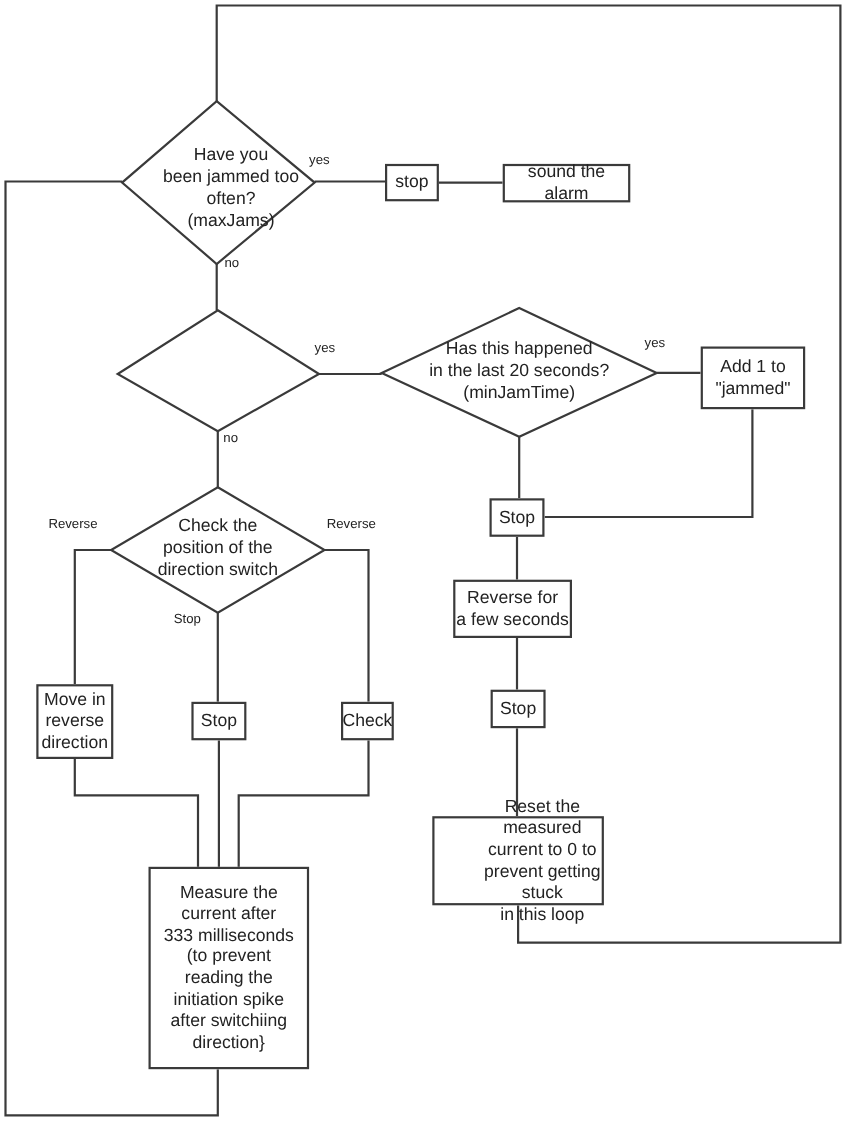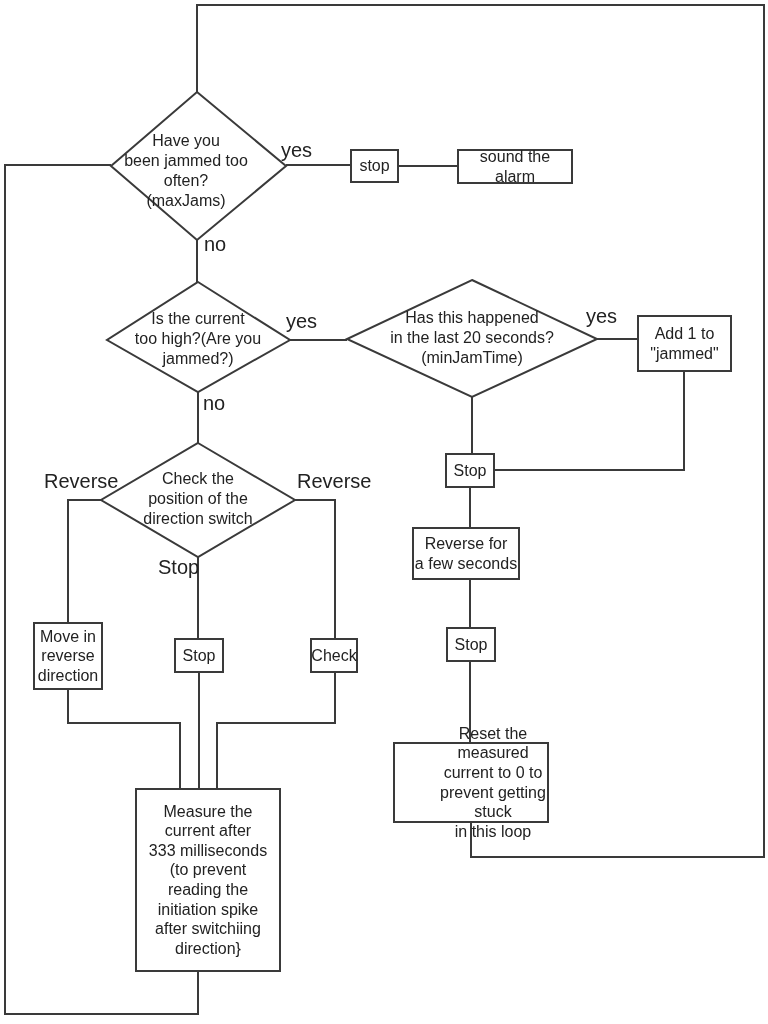--- a/index.html
+++ b/index.html
@@ -30,21 +30,21 @@
   }
   .dlabel {
     position: absolute;
     text-align: center;
     white-space: pre-line;
     font-size: 16px;
     line-height: 1.25;
   }
   .elabel {
     position: absolute;
-    font-size: 20px;
+    font-size: 12px;
     line-height: 1.1;
     white-space: nowrap;
   }
 </style>
 </head>
 <body>
 
 <div class="canvas">
 
   <svg class="wires" viewBox="0 0 768 1024">
@@ -68,27 +68,24 @@
     <polyline class="edge" points="68,690 68,723 180,723 180,789"></polyline>
     <polyline class="edge" points="199,673 199,789"></polyline>
     <polyline class="edge" points="335,673 335,723 217,723 217,789"></polyline>
 
     <polygon class="shape" points="197,92 286,166 197,240 111,166"></polygon>
     <polygon class="shape" points="198,282 290,340 198,392 107,340"></polygon>
     <polygon class="shape" points="472,280 597,339 472,397 347,339"></polygon>
     <polygon class="shape" points="198,443 295,500 198,557 101,500"></polygon>
   </svg>
 
-  <div class="dlabel" style="left:104px; top:131px; width:164px;">Have you
+  <div class="dlabel" style="left:128px; top:131px; width:164px;">Have you
 been jammed too
 often?
 (maxJams)</div>
-  <div class="dlabel" style="left:108px; top:309px; width:180px;">Is the current
-too high?(Are you
-jammed?)</div>
   <div class="dlabel" style="left:368px; top:308px; width:208px;">Has this happened
 in the last 20 seconds?
 (minJamTime)</div>
   <div class="dlabel" style="left:126px; top:469px; width:144px;">Check the
 position of the
 direction switch</div>
 
   <div class="box" style="left:350px; top:149px; width:49px; height:34px;">stop</div>
   <div class="box" style="left:457px; top:149px; width:116px; height:35px;">sound the alarm</div>
   <div class="box" style="left:637px; top:315px; width:95px; height:57px;">Add 1 to

